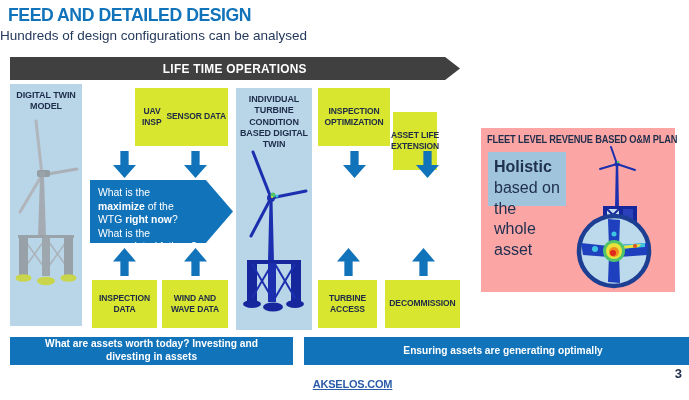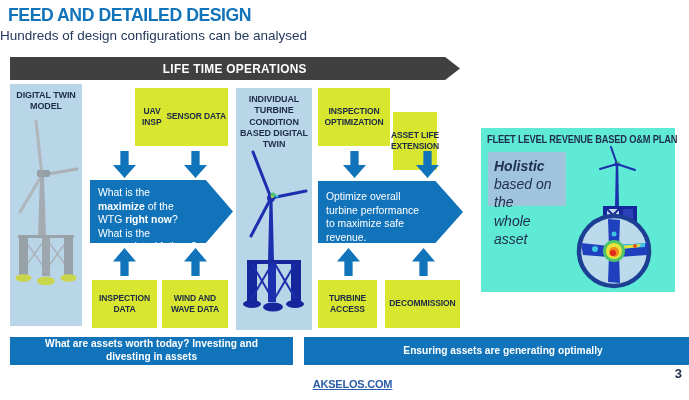--- a/index.html
+++ b/index.html
@@ -35,25 +35,25 @@
   .up{height:28px;clip-path:polygon(50% 0,100% 48%,68% 48%,68% 100%,32% 100%,32% 48%,0 48%);}
 
   
   .q-arrow{background:#1173ba;color:#ffffff;font-size:10.4px;line-height:1.3;
     clip-path:polygon(0 0,81% 0,100% 50%,81% 100%,0 100%);box-sizing:border-box;}
   .q1{left:90px;top:180px;width:143px;height:63px;padding:6px 34px 5px 8px;}
   .q2{left:318px;top:181px;width:145px;height:62px;padding:9px 36px 5px 8px;}
   .q-arrow b{font-weight:bold;}
 
   
-  .fleet{left:481px;top:128px;width:194px;height:164px;background:#5eead4;}
+  .fleet{left:481px;top:128px;width:194px;height:164px;background:#fca5a5;}
   .fleet-title{position:absolute;left:6px;top:6px;font-size:10px;font-weight:bold;color:#1e2d4a;
                white-space:nowrap;transform:scaleX(0.93);transform-origin:left top;letter-spacing:-0.2px;}
-  .fleet-box{position:absolute;background:#9fc4dc;color:#203050;font-size:14px;line-height:1.3;
-             padding:5px 6px;box-sizing:border-box;white-space:pre-line;font-style:italic;}
+  .fleet-box{position:absolute;background:#9fc4dc;color:#203050;font-size:16px;line-height:1.3;
+             padding:5px 6px;box-sizing:border-box;white-space:pre-line;}
   .fleet-box b{font-weight:bold;}
   .fb1{left:7px;top:24px;width:78px;height:54px;}
   .fb2{left:7px;top:86px;width:84px;height:71px;}
 
   
   .banner{background:#1173ba;color:#fff;font-weight:bold;display:flex;align-items:center;
           justify-content:center;text-align:center;font-size:10.2px;line-height:1.25;}
   .banner1{left:10px;top:337px;width:283px;height:28px;padding:12px 30px;box-sizing:border-box;}
   .banner2{left:304px;top:337px;width:398px;height:28px;}
 
@@ -149,21 +149,20 @@
   <div class="abs ybox" style="left:318px;top:88px;width:72px;height:58px;">
     <span>INSPECTION OPTIMIZATION</span>
   </div>
   <div class="abs ybox" style="left:393px;top:88px;width:44px;height:58px;margin-top:24px;">
     <span>ASSET LIFE EXTENSION</span>
   </div>
 
   <div class="abs v-arrow down" style="left:343px;top:151px;"></div>
   <div class="abs v-arrow down" style="left:416px;top:151px;"></div>
 
-  <div class="abs q-arrow q2">Optimize overall turbine performance to maximize safe revenue.</div>
 
   <div class="abs v-arrow up" style="left:337px;top:248px;"></div>
   <div class="abs v-arrow up" style="left:412px;top:248px;"></div>
 
   <div class="abs ybox" style="left:318px;top:280px;width:59px;height:48px;">
     <span>TURBINE ACCESS</span>
   </div>
   <div class="abs ybox" style="left:385px;top:280px;width:75px;height:48px;">
     <span>DECOMMISSION</span>
   </div>

